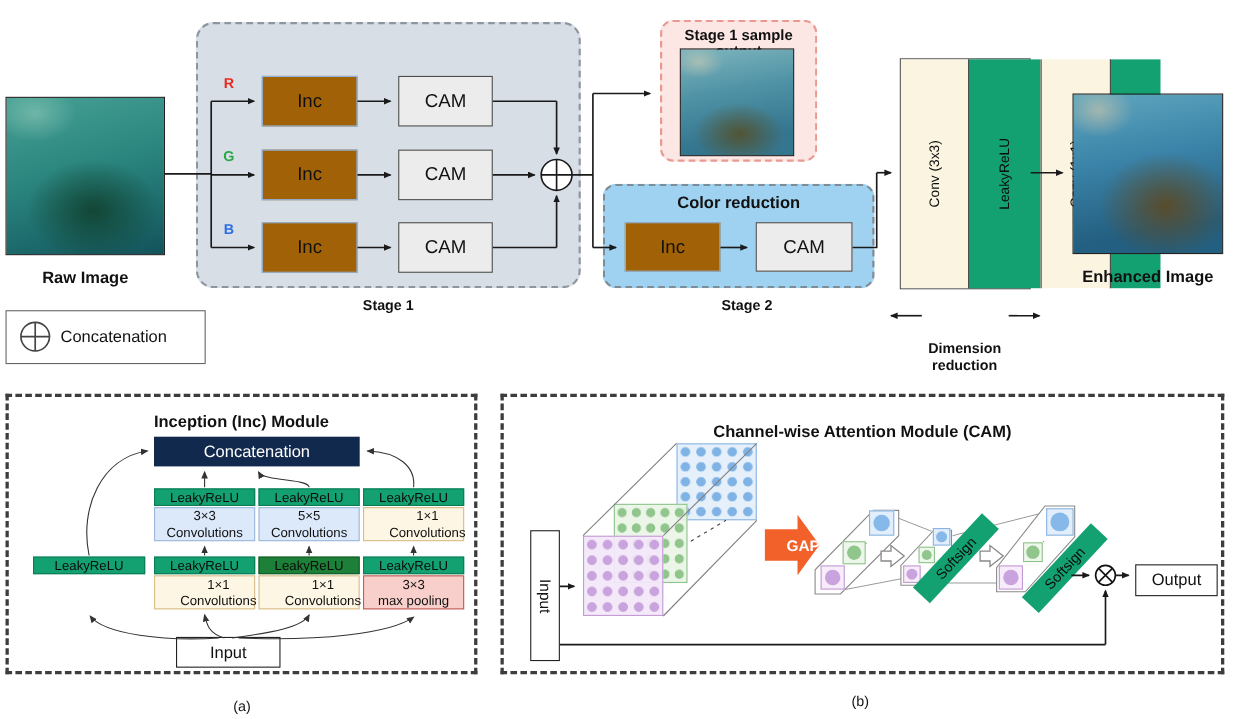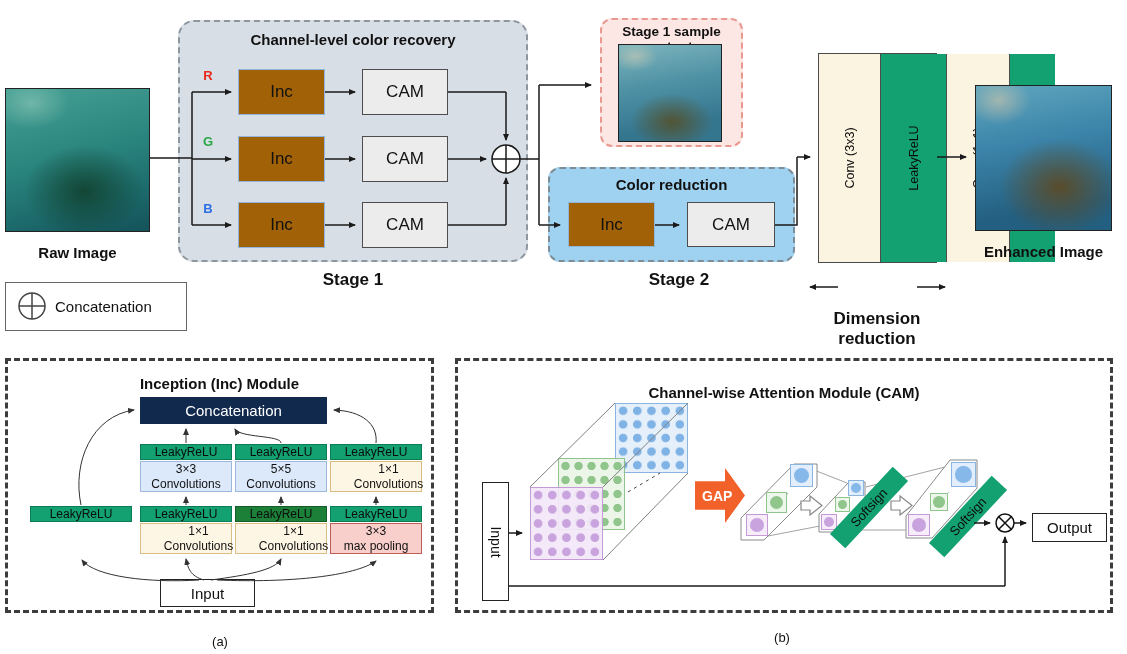--- a/index.html
+++ b/index.html
@@ -21,21 +21,21 @@
   .enh-photo{background:
      radial-gradient(ellipse 62% 46% at 62% 70%, rgba(96,72,30,.88), transparent 72%),
      radial-gradient(ellipse 34% 24% at 17% 10%, rgba(238,208,168,.5), transparent 70%),
      linear-gradient(170deg,#5ea6be,#3b83a8 40%,#235f80 82%);}
   .img-label{font-weight:bold;font-size:15px;text-align:center;}
   .stage1-box{background:#d7dee6;border:2.5px dashed #8d969f;border-radius:16px;}
   .stage2-box{background:#9fd2f0;border:2.5px dashed #7d8d98;border-radius:12px;}
   .sample-box{background:#fce7e5;border:2px dashed #e9998f;border-radius:12px;}
   .grp-title{font-weight:bold;font-size:15px;text-align:center;}
   .sm-title{font-weight:bold;font-size:13.5px;text-align:center;}
-  .caption{font-weight:bold;font-size:17px;text-align:center;}
+  .caption{font-weight:bold;font-size:13px;text-align:center;}
   .chan{font-weight:bold;font-size:13px;text-align:center;}
   .ch-r{color:#e8291c}.ch-g{color:#28a745}.ch-b{color:#2f6fe4}
   .inc-box{background:#a16207;border:1px solid #8fb4de;font-size:17px;}
   .cam-box{background:#ececec;border:1px solid #4d4d4d;font-size:17px;}
   .dimred{border:1.5px solid #4a4a4a;display:flex;}
   .bar{flex:1;display:flex;align-items:center;justify-content:center;}
   .bar+.bar{border-left:1px solid #4d4d4d;}
   .bar span{transform:rotate(-90deg);white-space:nowrap;font-size:12.5px;color:#0d0d0d;}
   .bar.cream{background:#fbf4e1;} .bar.green{background:#13a171;}
   .legend-box{background:#fff;border:1.5px solid #666;}
@@ -62,21 +62,21 @@
      background-image:radial-gradient(circle, #90c58b 40%, transparent 47%);}
   .grid-blue{border:1px solid #8ab5e2;background-color:rgba(229,239,250,.95);
      background-image:radial-gradient(circle, #7fb2e5 40%, transparent 47%);}
   .cell{position:absolute;box-sizing:border-box;display:flex;align-items:center;justify-content:center;}
   .cell::after{content:"";display:block;width:72%;height:72%;border-radius:50%;}
   .cell-purple{border:1px solid #c49bd6;background:#f6ecfa;} .cell-purple::after{background:#c9a3dd;}
   .cell-green{border:1px solid #8fc48a;background:#eef7ec;} .cell-green::after{background:#90c58b;}
   .cell-blue{border:1px solid #8ab5e2;background:#e2eefb;} .cell-blue::after{background:#86b9ea;}
   .gap-arrow{background:#f2612a;color:#fff;font-weight:bold;font-size:14px;
      clip-path:polygon(0 24%,60% 24%,60% 0,100% 50%,60% 100%,60% 76%,0 76%);
-     display:flex;align-items:center;padding-left:7px;}
+     display:flex;align-items:center;padding-left:20px;}
   .banner{background:#13a171;color:#0b0b0b;font-size:13px;display:flex;align-items:center;
      justify-content:center;transform:rotate(-47deg);}
 </style>
 </head>
 <body>
 
 <div class="canvas">
 
   <div class="abs stage1-box" style="left:178px;top:20px;width:350px;height:242px;"></div>
   <div class="abs sample-box" style="left:600px;top:18px;width:143px;height:129px;"></div>
@@ -119,21 +119,20 @@
       <path d="M801,501 L810,501 L810,496 L822,505.5 L810,515 L810,510 L801,510 Z"></path>
       <path d="M891,501 L900,501 L900,496 L912,505.5 L900,515 L900,510 L891,510 Z"></path>
     </g>
   </svg>
 
   <div class="abs photo raw-photo" style="left:5px;top:88px;width:145px;height:144px;"></div>
   <div class="abs img-label" style="left:5px;top:244px;width:145px;">Raw Image</div>
   <div class="abs photo enh-photo" style="left:975px;top:85px;width:137px;height:146px;"></div>
   <div class="abs img-label" style="left:955px;top:243px;width:177px;">Enhanced Image</div>
 
-  <div class="abs grp-title" style="left:198px;top:31px;width:310px;">Channel-level color recovery</div>
   <div class="abs chan ch-r" style="left:198px;top:68px;width:20px;">R</div>
   <div class="abs chan ch-g" style="left:198px;top:134px;width:20px;">G</div>
   <div class="abs chan ch-b" style="left:198px;top:201px;width:20px;">B</div>
   <div class="abs flexc inc-box" style="left:238px;top:69px;width:87px;height:46px;">Inc</div>
   <div class="abs flexc inc-box" style="left:238px;top:136px;width:87px;height:46px;">Inc</div>
   <div class="abs flexc inc-box" style="left:238px;top:202px;width:87px;height:46px;">Inc</div>
   <div class="abs flexc cam-box" style="left:362px;top:69px;width:86px;height:46px;">CAM</div>
   <div class="abs flexc cam-box" style="left:362px;top:136px;width:86px;height:46px;">CAM</div>
   <div class="abs flexc cam-box" style="left:362px;top:202px;width:86px;height:46px;">CAM</div>
   <div class="abs caption" style="left:278px;top:270px;width:150px;">Stage 1</div>

